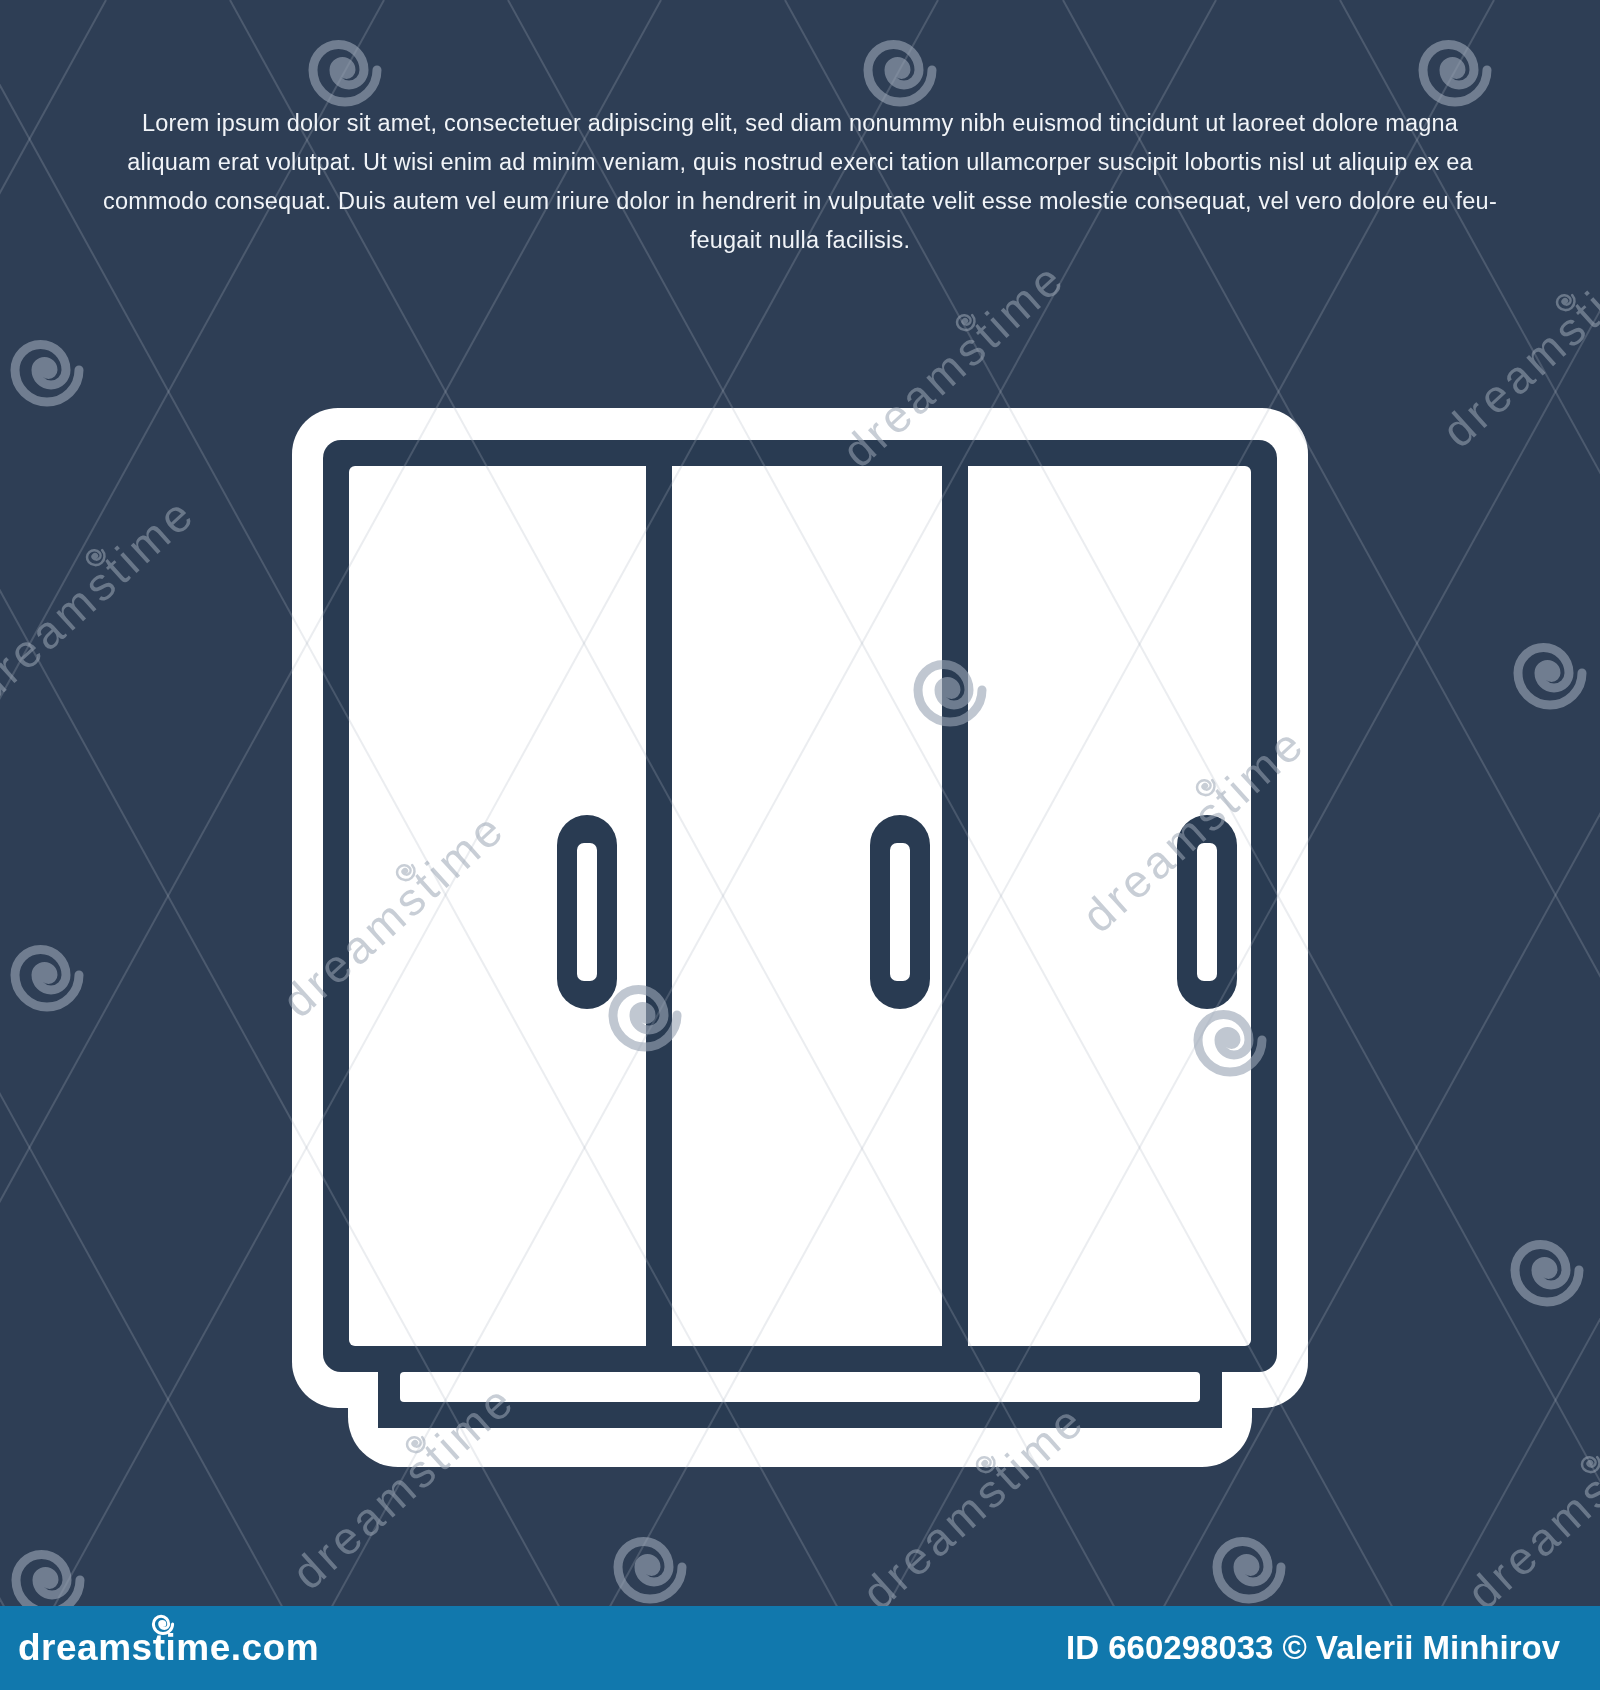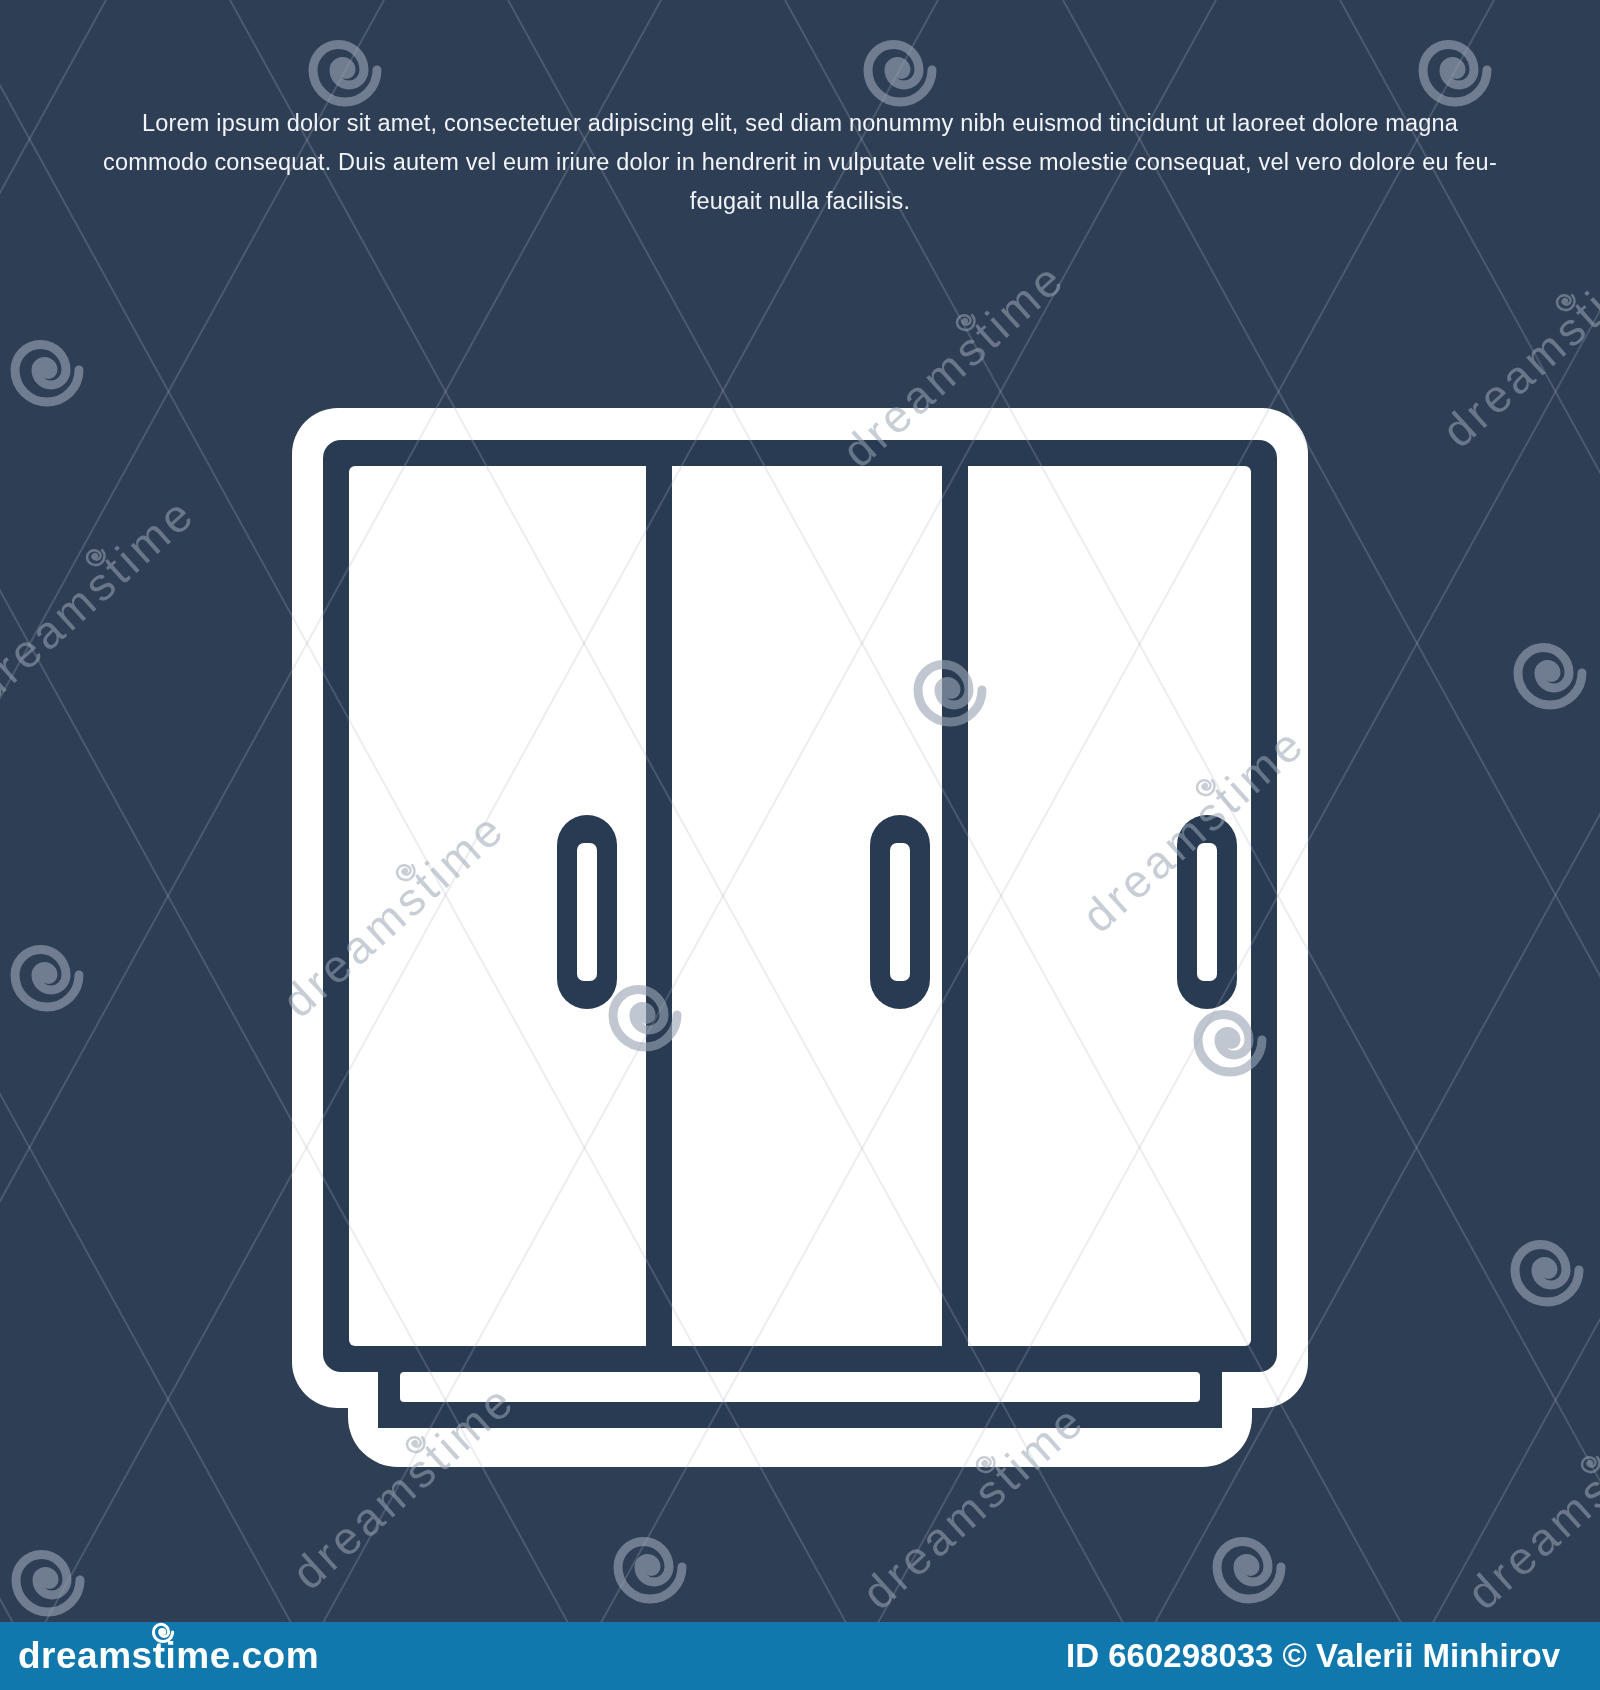--- a/index.html
+++ b/index.html
@@ -24,21 +24,21 @@
   .lorem{
     position:absolute;left:0;top:104px;width:1600px;z-index:4;
     text-align:center;color:#f1f4f8;
     font-size:23.5px;line-height:39px;letter-spacing:.2px;
   }
   .lorem div{white-space:nowrap;text-align:center;}
   
   .icon-wrap{position:absolute;left:292px;top:408px;z-index:2;}
   
   .footer{
-    position:absolute;left:0;bottom:0;width:1600px;height:68px;z-index:10;
+    position:absolute;left:0;bottom:0;width:1600px;height:84px;z-index:10;
     background:#1178ad;display:flex;align-items:center;justify-content:space-between;
   }
   .logo{
     position:relative;margin-left:18px;color:#ffffff;
     font-size:37px;font-weight:bold;letter-spacing:.5px;white-space:nowrap;
   }
   .logo .logo-spiral{position:absolute;left:133px;top:-15px;color:#ffffff;}
   .credit{
     margin-right:40px;color:#ffffff;
     font-size:33px;font-weight:bold;white-space:nowrap;
@@ -124,20 +124,21 @@
       </g>
       <g class="wm-word" transform="translate(1485,1612) rotate(-42)">
         <text>dreamstime</text>
         <use href="#spiral" class="mini" transform="translate(178,-40) scale(0.28)"></use>
       </g>
     </g>
   </svg>
 
   <div class="lorem">
     <div>Lorem ipsum dolor sit amet, consectetuer adipiscing elit, sed diam nonummy nibh euismod tincidunt ut laoreet dolore magna</div>
+    <div>aliquam erat volutpat. Ut wisi enim ad minim veniam, quis nostrud exerci tation ullamcorper suscipit lobortis nisl ut aliquip ex ea</div>
     <div>commodo consequat. Duis autem vel eum iriure dolor in hendrerit in vulputate velit esse molestie consequat, vel vero dolore eu feu-</div>
     <div>feugait nulla facilisis.</div>
   </div>
 
   <div class="icon-wrap">
     <svg width="1016" height="1060" viewBox="0 0 1016 1060">
 
       <rect x="0" y="0" width="1016" height="1000" rx="46" fill="#ffffff"></rect>
       <rect x="56" y="880" width="904" height="179" rx="50" fill="#ffffff"></rect>
 

